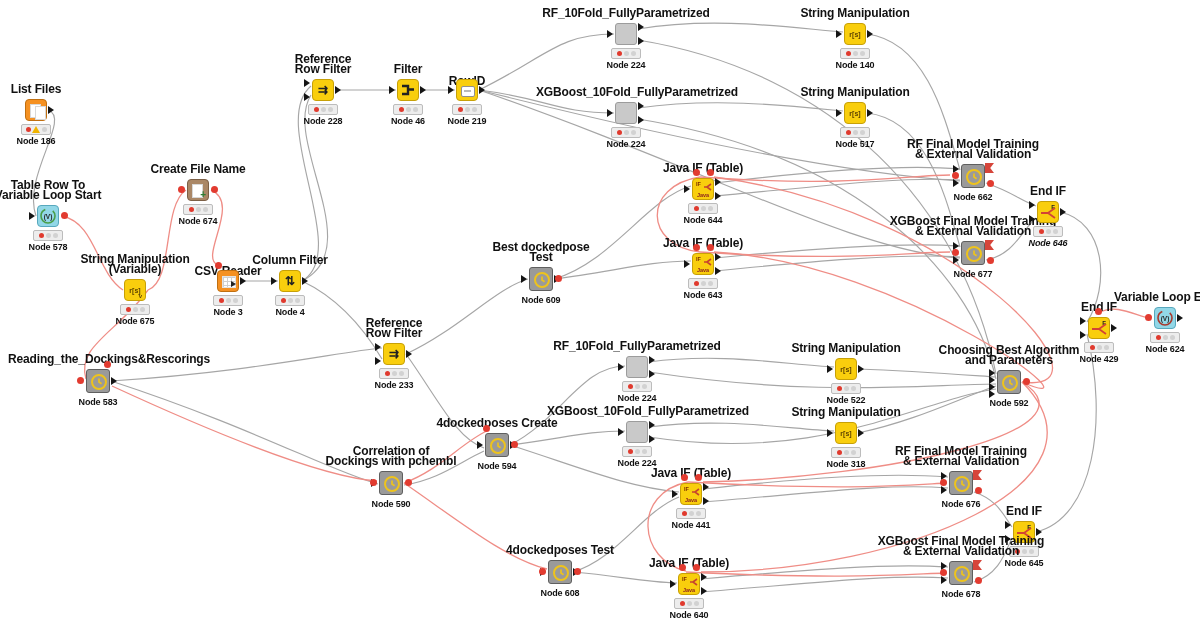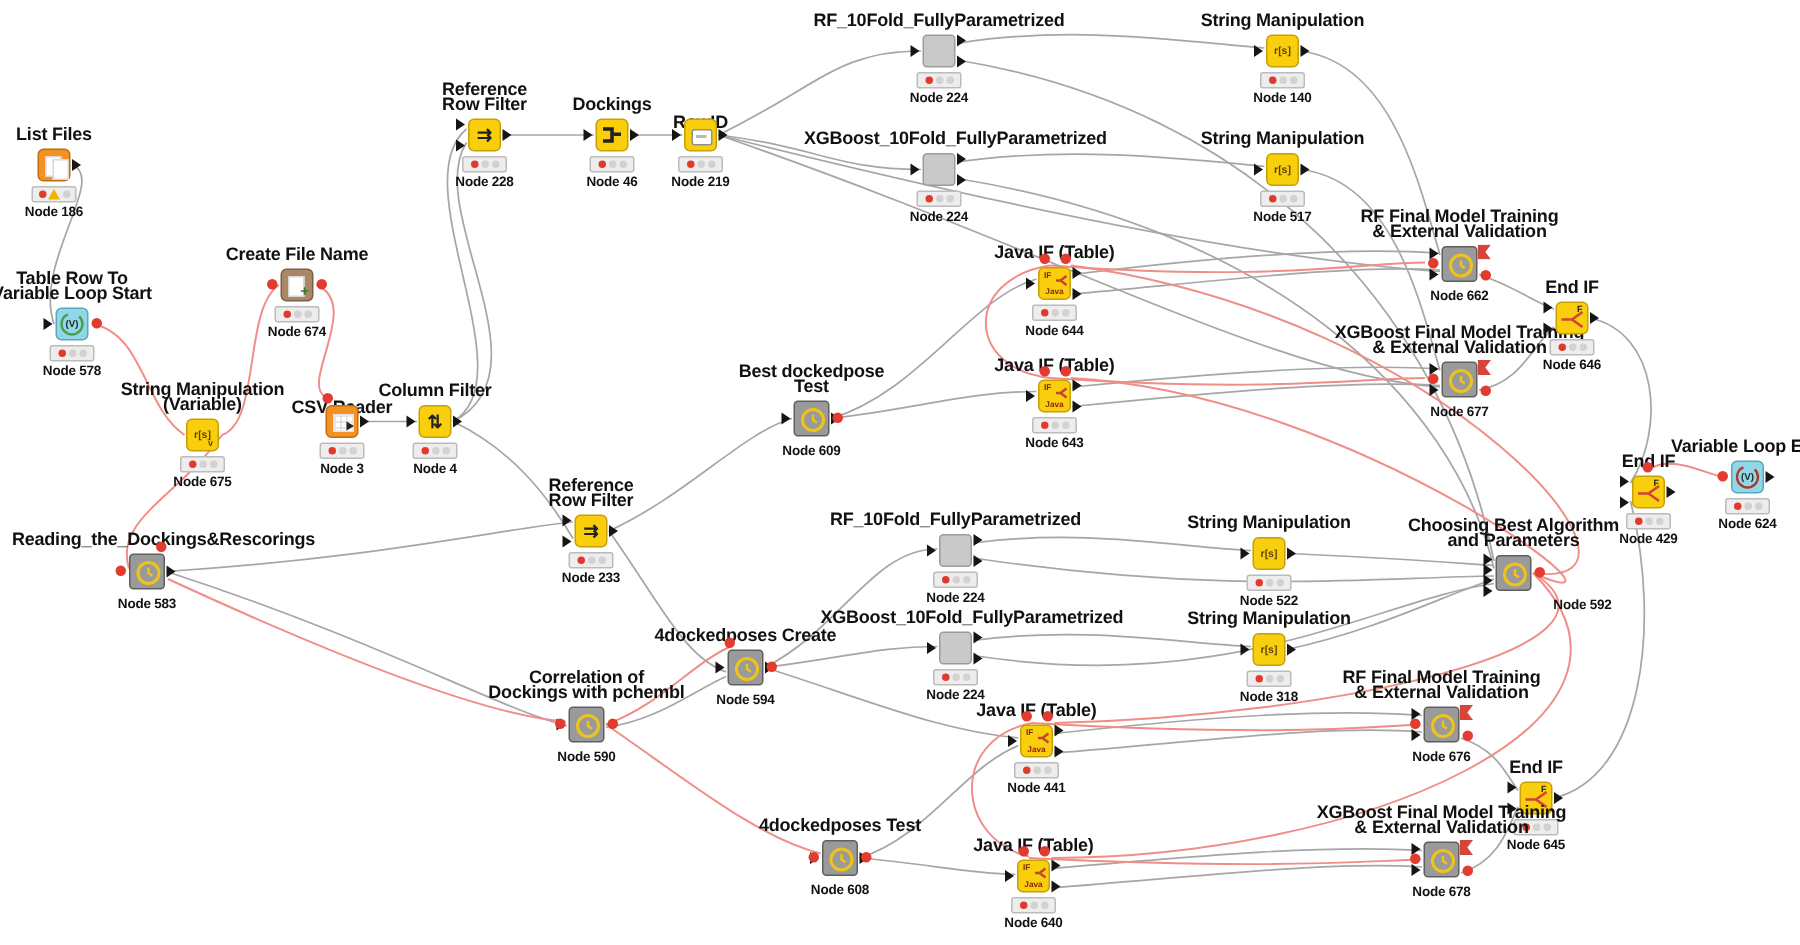--- a/index.html
+++ b/index.html
@@ -230,21 +230,21 @@
         <span class="dotS dS-red"></span>
         <span class="dotS dS-off"></span>
         <span class="dotS dS-off"></span>
       </div>
       <div class="nnum" style="left: 263px; top: 116px;">Node 228</div>
       <span class="pt" style="left: 304px; top: 79px;"></span>
       <span class="pt" style="left: 304px; top: 93px;"></span>
       <span class="pt" style="left: 335px; top: 86px;"></span>
     </div>
     <div class="node">
-      <div class="nlabel" style="left: 318px; width: 180px; top: 64px;">Dockings</div>
+      <div class="nlabel" style="left: 318px; width: 180px; top: 64px;">Filter</div>
       <div class="nicon t-yellow" style="left: 397px; top: 79px;">
         <svg class="icsvg" width="20" height="20">
           <path d="M4 6h6v3.5h6 M4 14h6v-3.5" stroke="#222" stroke-width="2.4" fill="none"></path>
         </svg>
       </div>
       <div class="light" style="left: 393px; top: 104px;">
         <span class="dotS dS-red"></span>
         <span class="dotS dS-off"></span>
         <span class="dotS dS-off"></span>
       </div>
@@ -414,21 +414,21 @@
         <svg class="icsvg" width="20" height="20">
           <path d="M3 11h7 M10 11l7-5 M10 11l7 5" stroke="#d24335" stroke-width="1.8" fill="none"></path>
         </svg>
         <span class="eifF">F</span>
       </div>
       <div class="light" style="left: 1033px; top: 226px;">
         <span class="dotS dS-red"></span>
         <span class="dotS dS-off"></span>
         <span class="dotS dS-off"></span>
       </div>
-      <div class="nnum" style="left: 988px; top: 238px;">Node 646</div>
+      <div class="nnum" style="left: 988px; top: 238px; font-style: italic;">Node 646</div>
       <span class="pt" style="left: 1029px; top: 201px;"></span>
       <span class="pt" style="left: 1029px; top: 215px;"></span>
       <span class="pt" style="left: 1060px; top: 208px;"></span>
     </div>
     <div class="node">
       <div class="nlabel" style="left: 1009px; width: 180px; top: 302px;">End IF</div>
       <div class="nicon t-yellow" style="left: 1088px; top: 317px;">
         <svg class="icsvg" width="20" height="20">
           <path d="M3 11h7 M10 11l7-5 M10 11l7 5" stroke="#d24335" stroke-width="1.8" fill="none"></path>
         </svg>
@@ -575,21 +575,21 @@
     </div>
     <div class="node">
       <div class="nlabel" style="left: 919px; width: 180px; top: 345px;">Choosing Best Algorithm
 and Parameters</div>
       <div class="nicon t-comp" style="left: 997px; top: 370px;">
         <svg class="icsvg" width="24" height="24">
           <circle cx="12" cy="12" r="7" fill="none" stroke="#eec31c" stroke-width="2"></circle>
           <path d="M12 8.5V12l2.6 1.8" stroke="#eec31c" stroke-width="1.7" fill="none"></path>
         </svg>
       </div>
-      <div class="nnum" style="left: 995px; top: 398px; text-align: center;">Node 592</div>
+      <div class="nnum" style="left: 949px; top: 398px; text-align: center;">Node 592</div>
       <span class="pt" style="left: 989px; top: 369px;"></span>
       <span class="pt" style="left: 989px; top: 376px;"></span>
       <span class="pt" style="left: 989px; top: 383px;"></span>
       <span class="pt" style="left: 989px; top: 390px;"></span>
       <span class="pd" style="left: 1023px; top: 378px;"></span>
     </div>
     <div class="node">
       <div class="nlabel" style="left: 601px; width: 180px; top: 468px;">Java IF (Table)</div>
       <div class="nicon t-yellow" style="left: 680px; top: 483px;">
         <span class="jifIF">IF</span>

